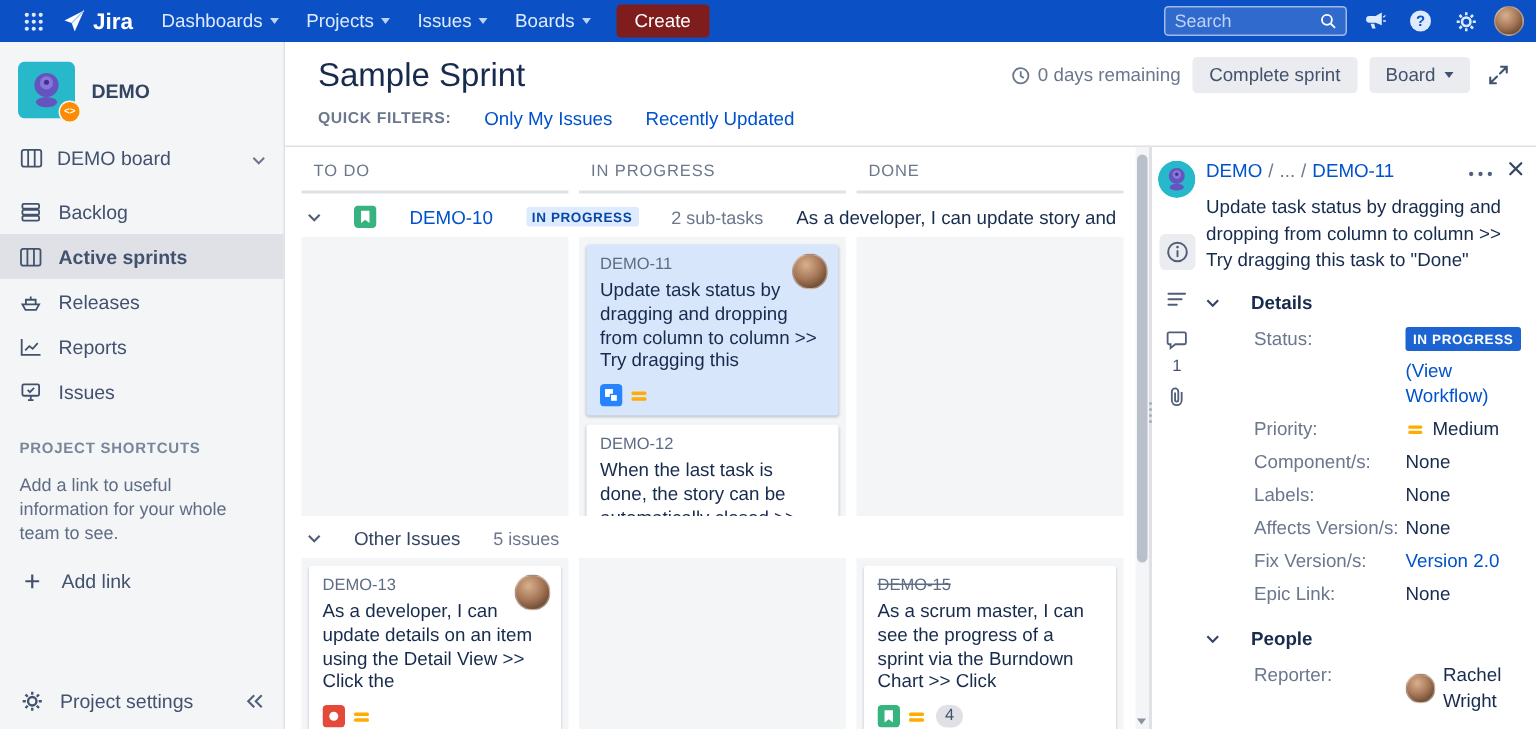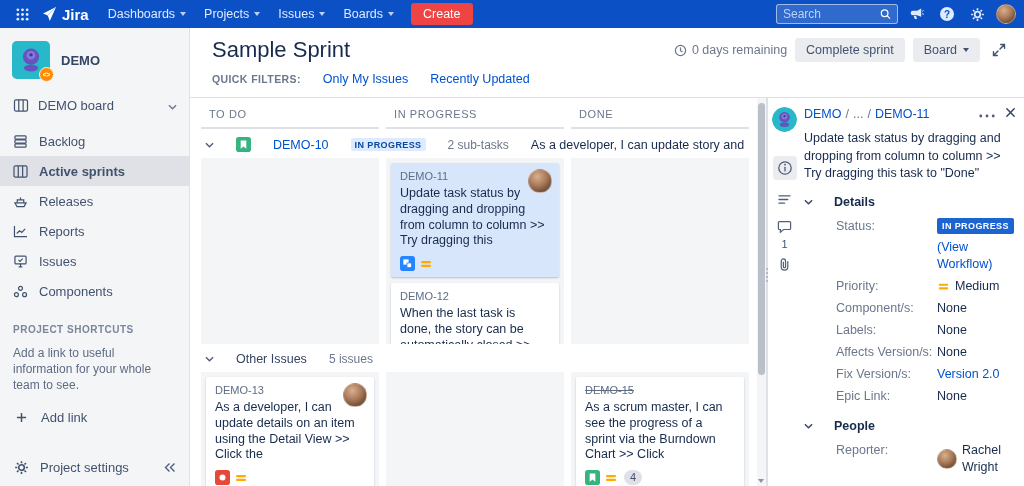--- a/index.html
+++ b/index.html
@@ -6,21 +6,21 @@
   html,body { width:1024px; height:486px; overflow:hidden; }
   body { font-family:"Liberation Sans", sans-serif; font-size:13px; color:#172b4d; background:#fff; }
 
   
   .navbar { height:28px; background:#0b50c4; display:flex; align-items:center; padding:0 8px; }
   .nav-left { display:flex; align-items:center; }
   .appswitch { padding:0 8px; display:flex; align-items:center; cursor:pointer; }
   .logo { display:flex; align-items:center; gap:5px; color:#fff; font-weight:bold; font-size:15px; padding:0 10px 0 4px; }
   .nav-item { color:#deebff; font-size:12.5px; padding:0 9px; display:flex; align-items:center; gap:5px; height:28px; cursor:pointer; }
   .caret-down { width:0; height:0; border-left:3.5px solid transparent; border-right:3.5px solid transparent; border-top:4px solid #bcd3f7; }
-  .create-btn { background:#ef4444; color:#fff; font-size:12.5px; border:none; border-radius:3px; padding:4px 12px; margin-left:8px; cursor:pointer; }
+  .create-btn { background:#7f1d1d; color:#fff; font-size:12.5px; border:none; border-radius:3px; padding:4px 12px; margin-left:8px; cursor:pointer; }
   .nav-right { margin-left:auto; display:flex; align-items:center; gap:6px; }
   .search-box { background:rgba(255,255,255,0.15); border:1px solid rgba(255,255,255,0.55); border-radius:3px; height:20px; width:122px; display:flex; align-items:center; padding:0 6px; }
   .search-box input { background:transparent; border:none; outline:none; color:#fff; font-size:12px; width:100%; font-family:inherit; }
   .search-box input::placeholder { color:#bcd3f7; }
   .nav-icon { padding:0 5px; display:flex; align-items:center; cursor:pointer; }
   .help-badge { width:14px; height:14px; border-radius:50%; background:#deebff; color:#0b50c4; font-size:10px; font-weight:bold; display:flex; align-items:center; justify-content:center; }
   .photo { border-radius:50%; background:radial-gradient(circle at 38% 30%, #d9b08c 0%, #a8795a 45%, #6d4c33 78%, #4e3522 100%); border:1px solid rgba(255,255,255,0.35); }
   .nav-avatar { width:20px; height:20px; }
 
   
@@ -254,30 +254,20 @@
       </div>
       <div class="menu-item">
         <span class="micon">
             <svg width="15" height="13" viewBox="0 0 16 14" fill="none" stroke="#42526e" stroke-width="1.3">
               <rect x="2" y="1.3" width="12" height="8.2" rx="1"></rect>
               <path d="M6 12.7h4M8 9.5v3.2M5.8 5.3l1.6 1.6 3-3"></path>
             </svg>
           </span>
         <span>Issues</span>
       </div>
-      <div class="menu-item">
-        <span class="micon">
-            <svg width="15" height="13" viewBox="0 0 16 14" fill="none" stroke="#42526e" stroke-width="1.3">
-              <circle cx="8" cy="3.6" r="2.1"></circle>
-              <circle cx="3.6" cy="10.4" r="2.1"></circle>
-              <circle cx="12.4" cy="10.4" r="2.1"></circle>
-            </svg>
-          </span>
-        <span>Components</span>
-      </div>
     </div>
     <div class="shortcuts">
       <div class="sc-title">PROJECT SHORTCUTS</div>
       <div class="sc-text">Add a link to useful information for your whole team to see.</div>
       <div class="addlink">
         <span class="micon">
             <svg width="11" height="11" viewBox="0 0 12 12" stroke="#42526e" stroke-width="1.6">
               <path d="M6 1v10M1 6h10"></path>
             </svg>
           </span>

